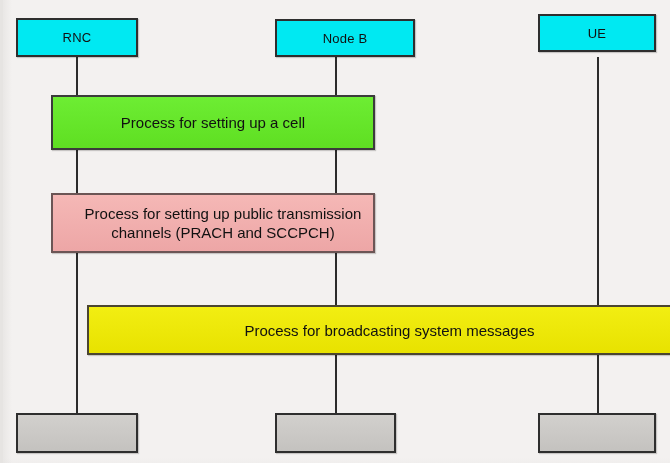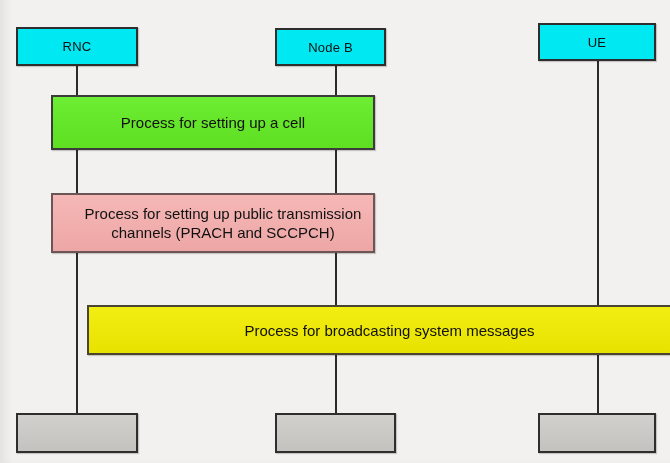--- a/index.html
+++ b/index.html
@@ -52,21 +52,20 @@
     color: #111111;
     z-index: 3;
     box-shadow: 1px 1px 1px rgba(0,0,0,0.18);
   }
 
   .actor {
     background: #00e9f2;
     background: linear-gradient(180deg, #0cf0f8 0%, #00e2ee 100%);
     font-size: 13px;
     letter-spacing: 0.2px;
-    margin-top: 9px;
   }
 
   .proc {
     font-size: 15px;
     line-height: 19px;
     padding: 2px 8px;
   }
 
   .proc-green {
     background: #63e62a;
@@ -96,21 +95,21 @@
 </head>
 <body>
 
 <div id="canvas">
     <div class="lifeline" style="left: 73px; top: 57px; height: 356px;"></div>
     <div class="lifeline" style="left: 332px; top: 57px; height: 356px;"></div>
     <div class="lifeline" style="left: 594px; top: 57px; height: 356px;"></div>
     <div class="node actor" style="left: 13px; top: 18px; width: 122px; height: 39px; background: rgb(0, 233, 242);">
       <span>RNC</span>
     </div>
-    <div class="node actor" style="left: 272px; top: 19px; width: 111px; height: 38px; background: rgb(0, 233, 242);">
+    <div class="node actor" style="left: 272px; top: 19px; width: 140px; height: 38px; background: rgb(0, 233, 242);">
       <span>Node B</span>
     </div>
     <div class="node actor" style="left: 535px; top: 14px; width: 118px; height: 38px; background: rgb(0, 233, 242);">
       <span>UE</span>
     </div>
     <div class="node proc proc-green" style="left: 48px; top: 95px; width: 324px; height: 55px;">
       <span>Process for setting up a cell</span>
     </div>
     <div class="node proc proc-pink" style="left: 48px; top: 193px; width: 324px; height: 60px;">
       <span>Process for setting up public transmission channels (PRACH and SCCPCH)</span>

